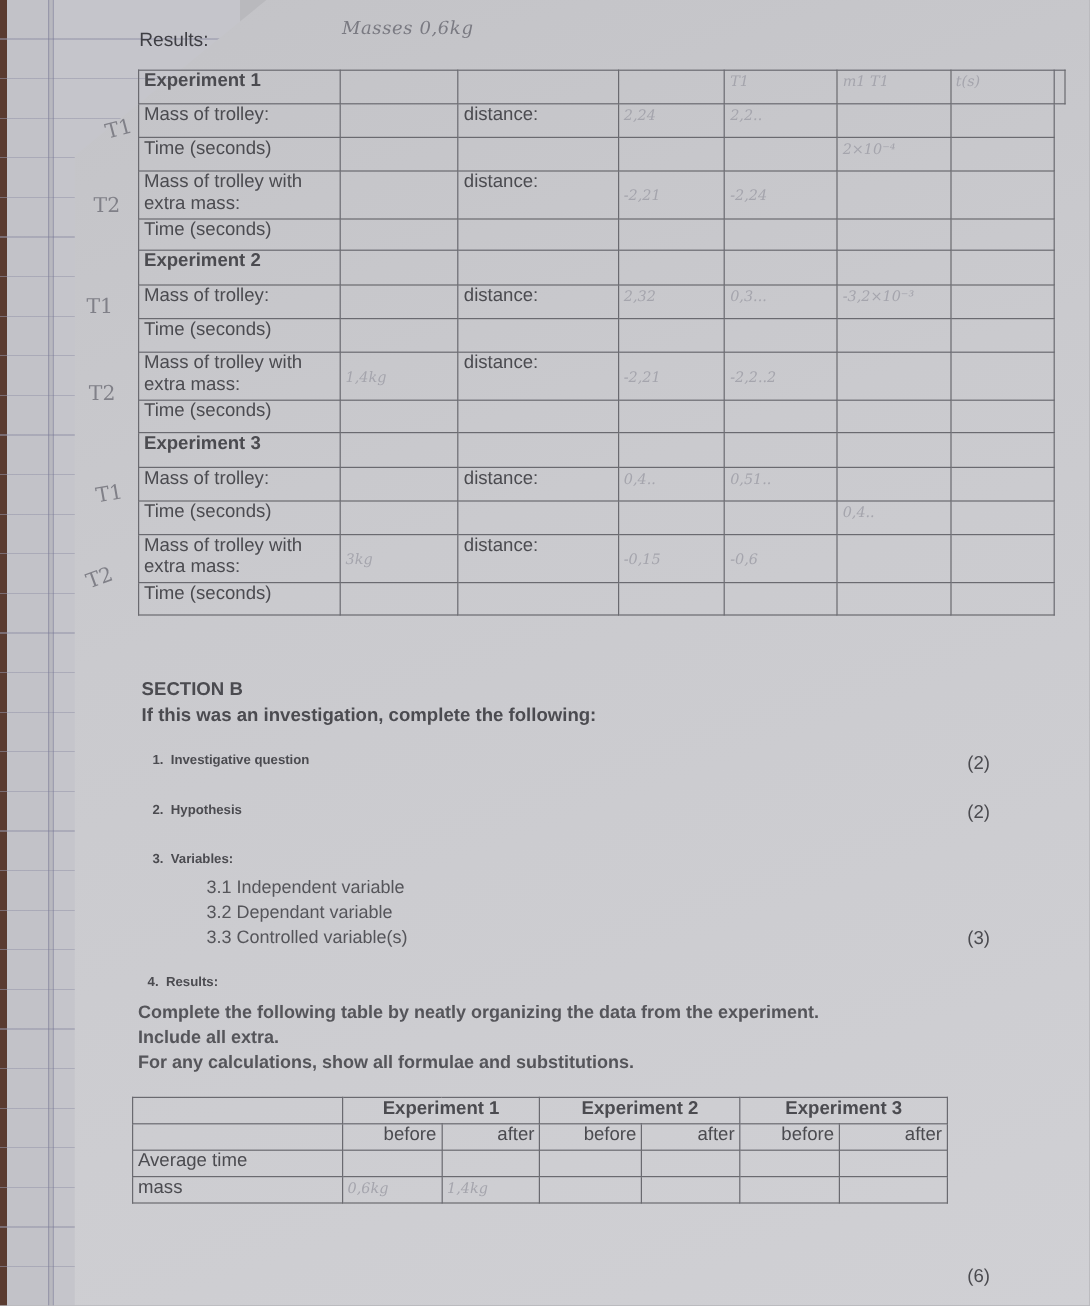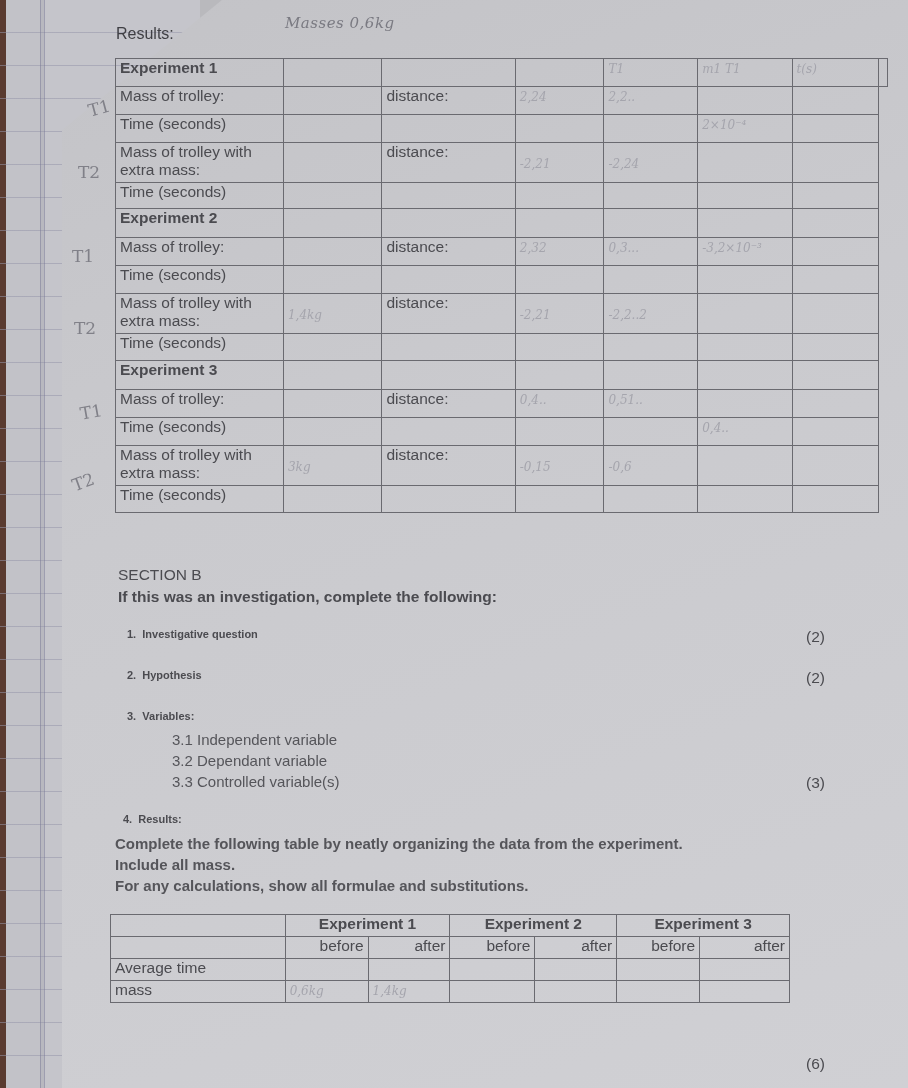--- a/index.html
+++ b/index.html
@@ -24,21 +24,21 @@
   .abs { position:absolute; }
   .results-label { left:116px; top:25px; font-size:16px; color:#3f3f44; }
   .hand { font-family:"DejaVu Serif", serif; color:#7a7a82; font-style:italic; }
   .masses-note { left:272px; top:14px; font-size:15px; letter-spacing:0.5px;margin-left:13px; }
   .margin-mark { font-size:17px; color:#808088; font-family:"DejaVu Serif", serif; }
   table { border-collapse:collapse; position:absolute; }
   td { border:1px solid #6a6a70; padding:0 4px; font-size:15.5px; color:#4b4b50; vertical-align:top; }
   .t1 td { height:auto; }
   .bold { font-weight:bold; }
   .pencil { color:#a5a5ad; font-family:"DejaVu Serif", serif; font-style:italic; font-size:12px; }
-  .secb { left:118px; top:566px; font-size:15.5px; font-weight:normal; color:#4b4b50; }
+  .secb { left:118px; top:566px; font-size:15.5px; font-weight:bold; color:#4b4b50; }
   .secb-sub { left:118px; top:588px; font-size:15.5px; font-weight:bold; color:#4b4b50; }
   .q { font-size:11px; font-weight:bold; color:#4b4b50; }
   .sub { font-size:15px; color:#55555a; }
   .marks { font-size:15.5px; color:#4b4b50; }
   .para { font-size:15px; color:#55555a; line-height:21px;font-weight:bold; }
   .t2 td { font-size:15.5px; }
   .t2 .hdr { text-align:center; font-weight:bold; }
   .t2 .sh { text-align:right; }
 </style>
 </head>
@@ -237,21 +237,21 @@
 <div class="abs sub" style="left:172px;top:752px">3.2 Dependant variable</div>
 <div class="abs sub" style="left:172px;top:773px">3.3 Controlled variable(s)</div>
 <div class="abs marks" style="left:806px;top:774px">(3)</div>
 
 <div class="abs q" style="left:123px;top:813px">
   <span>4.</span>&nbsp;
   <span>Results:</span>
 </div>
 <div class="abs para" style="left:115px;top:833px">
   <div>Complete the following table by neatly organizing the data from the experiment.</div>
-  <div>Include all mass.</div>
+  <div>Include all extra.</div>
   <div>For any calculations, show all formulae and substitutions.</div>
 </div>
 
 <table class="t2" style="left:110px;top:914px;width:680px;">
   <colgroup>
     <col style="width:175px">
       <col style="width:83px">
       <col style="width:82px">
       <col style="width:85px">
       <col style="width:82px">

